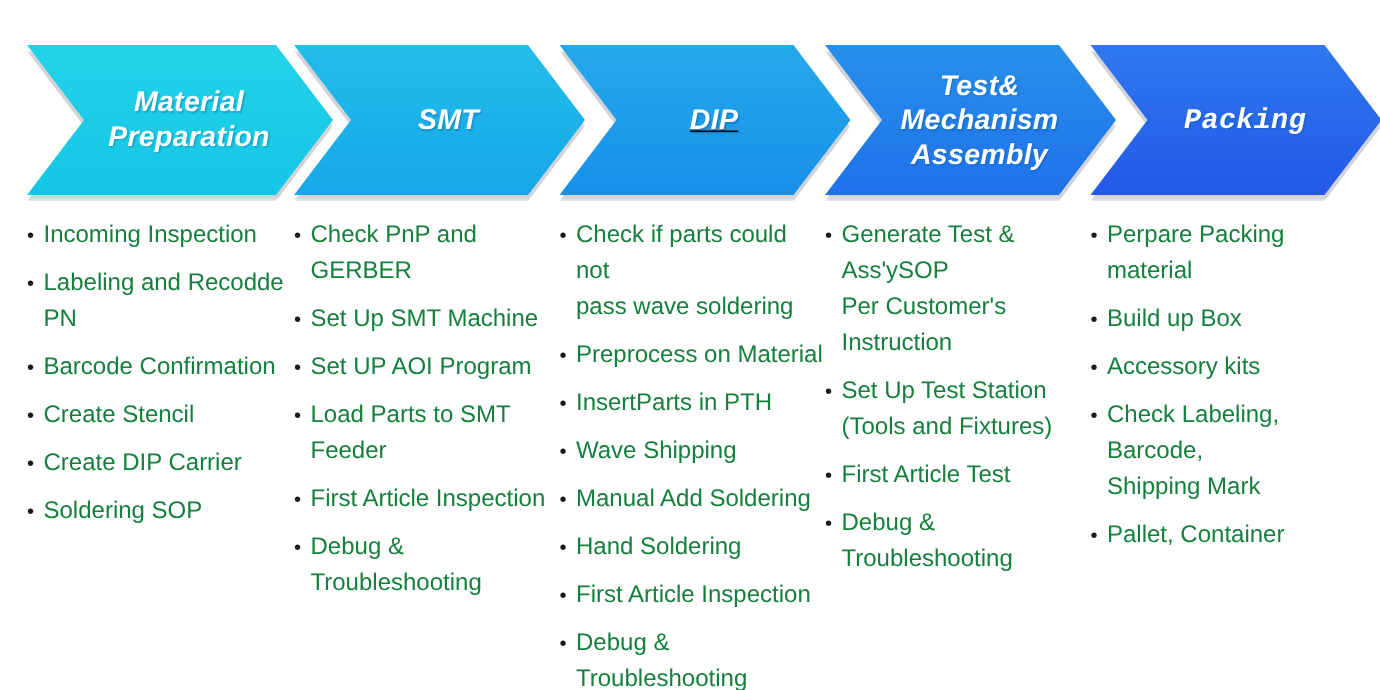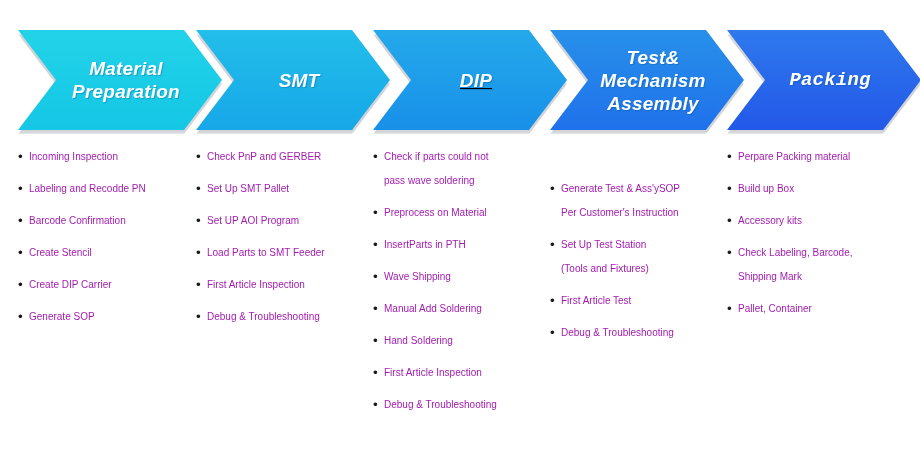--- a/index.html
+++ b/index.html
@@ -82,36 +82,36 @@
   }
 
   .column {
     position: absolute;
     top: 0;
   }
 
   .col0 { left: 18px;  width: 178px; }
   .col1 { left: 196px; width: 178px; }
   .col2 { left: 373px; width: 178px; }
-  .col3 { left: 550px; width: 182px; margin-top: 32px; }
+  .col3 { left: 550px; width: 182px; }
   .col4 { left: 727px; width: 186px; }
 
   .bullet-list {
     list-style: none;
     margin: 0;
     padding: 0;
   }
 
   .bullet-item {
     position: relative;
     padding-left: 11px;
     margin-bottom: 8px;
-    font-size: 10px;
+    font-size: 16px;
     line-height: 24px;
-    color: #a21caf;
+    color: #15803d;
     white-space: pre-line;
   }
 
   .bullet-item::before {
     content: "\2022";
     position: absolute;
     left: 0;
     top: 0;
     font-size: 13.5px;
     line-height: 24px;
@@ -151,27 +151,27 @@
   </div>
 
   <div class="columns">
     <div class="column col0">
       <ul class="bullet-list" id="list0">
           <li class="bullet-item">Incoming Inspection</li>
           <li class="bullet-item">Labeling and Recodde PN</li>
           <li class="bullet-item">Barcode Confirmation</li>
           <li class="bullet-item">Create Stencil</li>
           <li class="bullet-item">Create DIP Carrier</li>
-          <li class="bullet-item">Generate SOP</li>
+          <li class="bullet-item">Soldering SOP</li>
         </ul>
     </div>
     <div class="column col1">
       <ul class="bullet-list" id="list1">
           <li class="bullet-item">Check PnP and GERBER</li>
-          <li class="bullet-item">Set Up SMT Pallet</li>
+          <li class="bullet-item">Set Up SMT Machine</li>
           <li class="bullet-item">Set UP AOI Program</li>
           <li class="bullet-item">Load Parts to SMT Feeder</li>
           <li class="bullet-item">First Article Inspection</li>
           <li class="bullet-item">Debug &amp; Troubleshooting</li>
         </ul>
     </div>
     <div class="column col2">
       <ul class="bullet-list" id="list2">
           <li class="bullet-item">Check if parts could not
 pass wave soldering</li>

